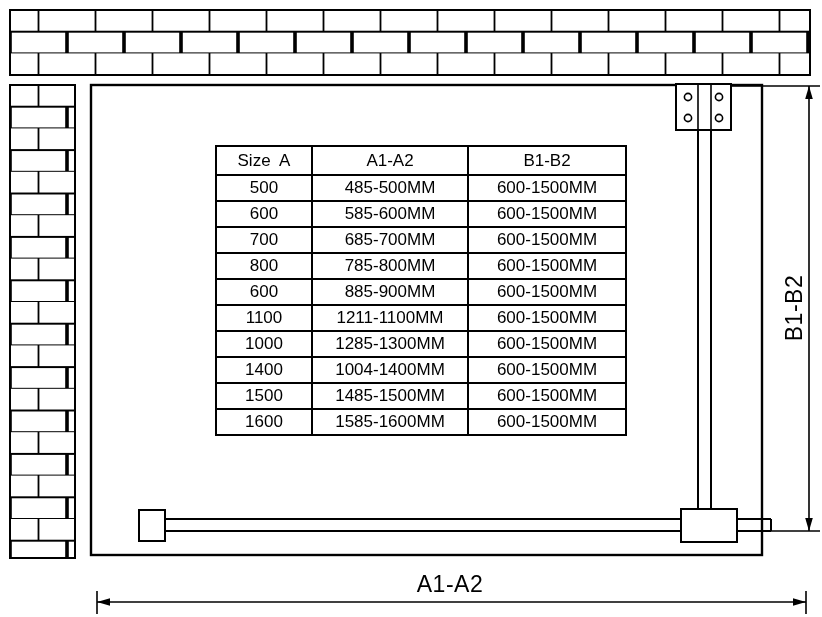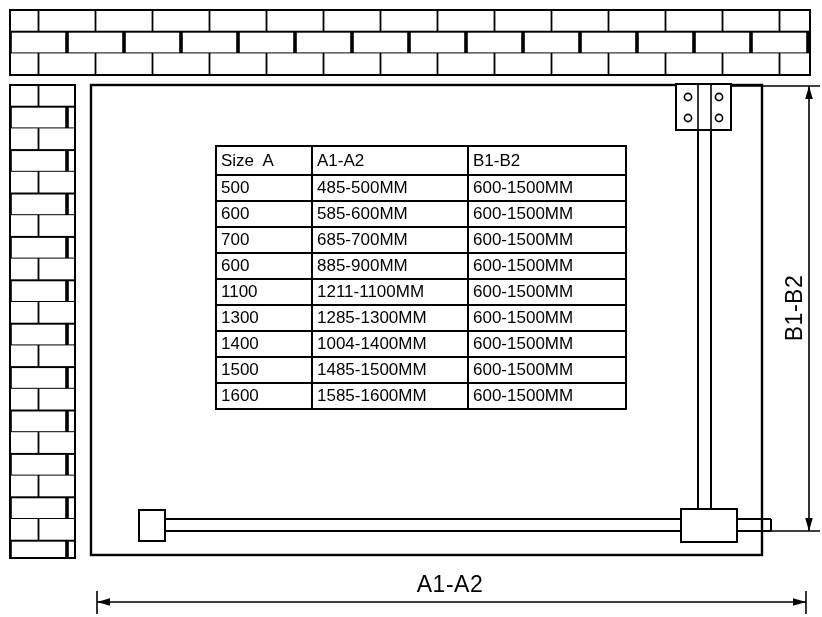--- a/index.html
+++ b/index.html
@@ -20,21 +20,21 @@
     position: absolute;
     left: 215px;
     top: 145px;
     border-collapse: collapse;
     background: #ffffff;
     font-size: 17px;
     table-layout: fixed;
   }
   .size-table th, .size-table td {
     border: 2px solid #000;
-    text-align: left;
+    text-align: center;
     padding: 0 4px;
     font-weight: 400;
     overflow: hidden;
   }
   .size-table th { height: 29px; white-space: pre; }
   .size-table td { height: 26px; white-space: nowrap; }
 
   .dim-label-a {
     position: absolute;
     left: 385px;
@@ -143,31 +143,36 @@
         <td>600</td>
         <td>585-600MM</td>
         <td>600-1500MM</td>
       </tr>
       <tr>
         <td>700</td>
         <td>685-700MM</td>
         <td>600-1500MM</td>
       </tr>
       <tr>
+        <td>800</td>
+        <td>785-800MM</td>
+        <td>600-1500MM</td>
+      </tr>
+      <tr>
         <td>600</td>
         <td>885-900MM</td>
         <td>600-1500MM</td>
       </tr>
       <tr>
         <td>1100</td>
         <td>1211-1100MM</td>
         <td>600-1500MM</td>
       </tr>
       <tr>
-        <td>1300</td>
+        <td>1000</td>
         <td>1285-1300MM</td>
         <td>600-1500MM</td>
       </tr>
       <tr>
         <td>1400</td>
         <td>1004-1400MM</td>
         <td>600-1500MM</td>
       </tr>
       <tr>
         <td>1500</td>

